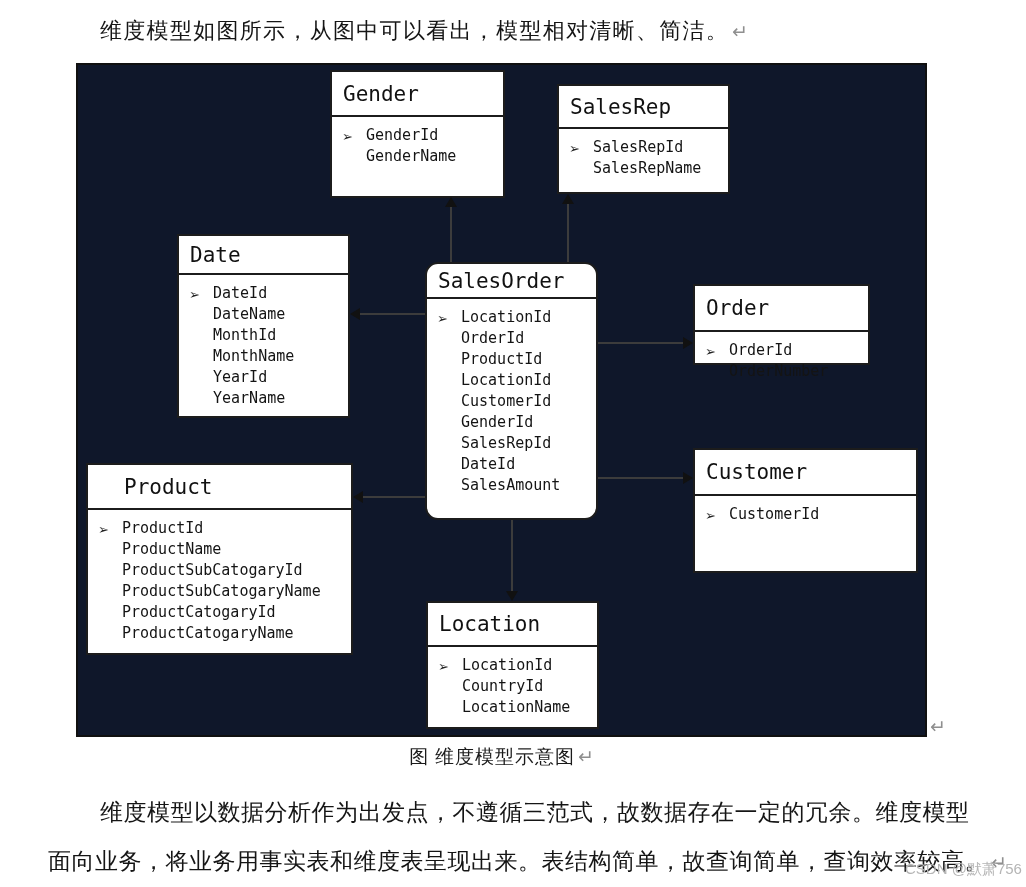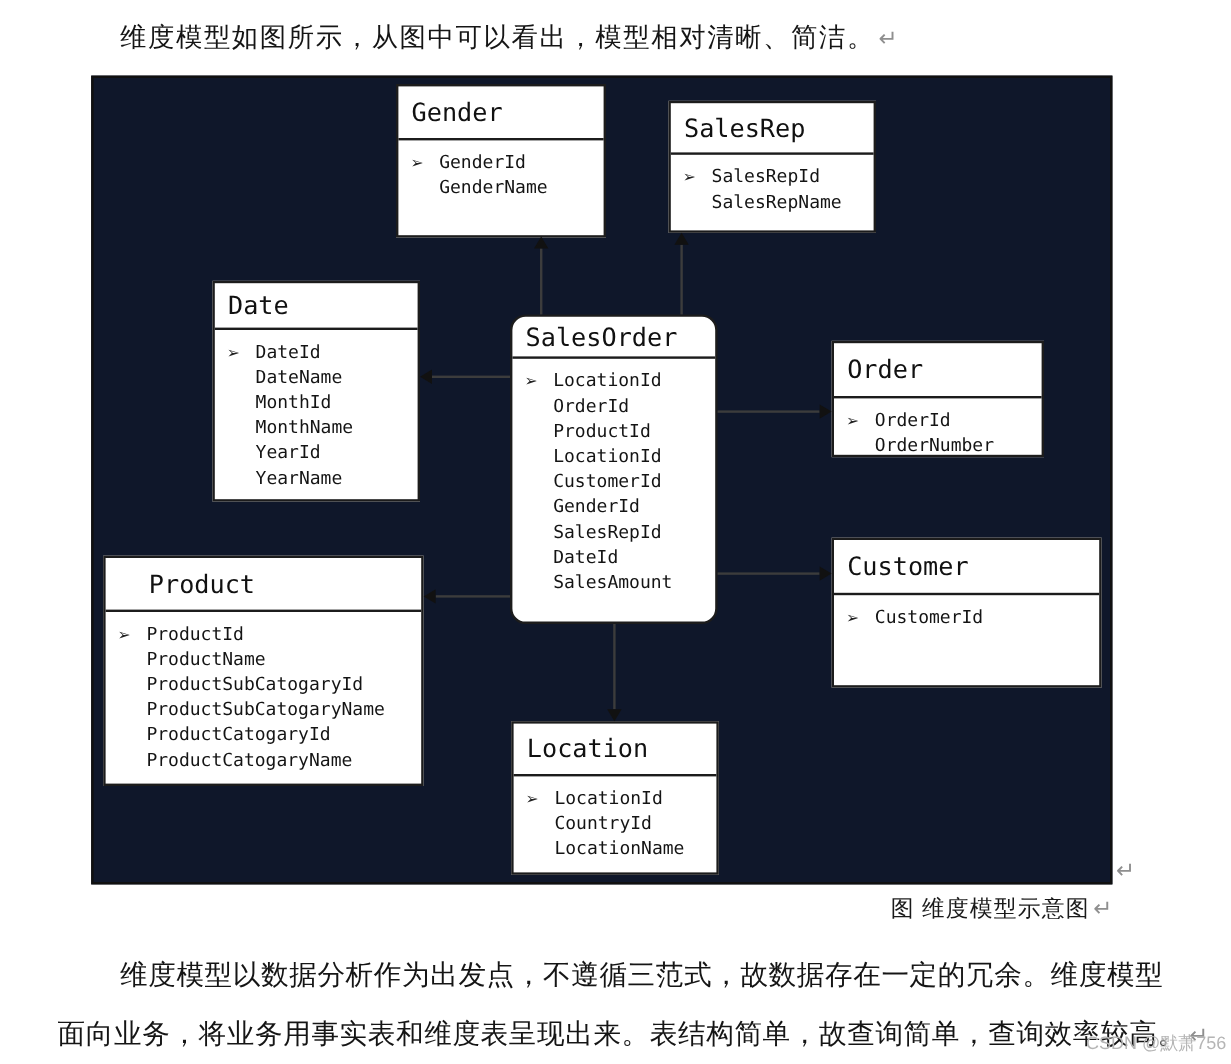--- a/index.html
+++ b/index.html
@@ -7,21 +7,21 @@
     width:1026px;height:887px;position:relative;overflow:hidden;
     background:#ffffff;color:#1a1a1a;
     font-family:"Liberation Serif","DejaVu Serif",serif;
   }
   
   .para{position:absolute;font-size:22px;letter-spacing:1.3px;color:#151515;white-space:nowrap;}
   .body-para{position:absolute;font-size:23px;letter-spacing:0.5px;color:#151515;}
   .body-line{line-height:49px;white-space:nowrap;}
   .indent{padding-left:52px;}
   .pmark{color:#8f8f8f;font-size:19px;letter-spacing:0;margin-left:3px;font-family:"DejaVu Sans",sans-serif;}
-  .caption{position:absolute;left:76px;top:744px;width:851px;text-align:right;
+  .caption{position:absolute;left:76px;top:744px;width:851px;text-align:center;
            font-size:19px;letter-spacing:1px;color:#1a1a1a;}
   .watermark{position:absolute;left:905px;top:860px;font-size:15px;color:#b5b5b5;
              font-family:Liberation Sans, sans-serif;white-space:nowrap;}
   .fig-pmark{position:absolute;left:930px;top:715px;color:#8f8f8f;font-size:19px;
              font-family:"DejaVu Sans",sans-serif;}
   
   .figure{position:absolute;left:76px;top:63px;width:851px;height:674px;
           border:2px solid #101010;box-sizing:border-box;background:#0f172a;}
   .entity{position:absolute;border:2px solid #1c1c1c;background:#ffffff;box-sizing:border-box;
           font-family:"DejaVu Sans Mono","Liberation Mono",monospace;}
@@ -91,21 +91,21 @@
       <div class="row"><span>ProductId</span></div>
       <div class="row"><span>LocationId</span></div>
       <div class="row"><span>CustomerId</span></div>
       <div class="row"><span>GenderId</span></div>
       <div class="row"><span>SalesRepId</span></div>
       <div class="row"><span>DateId</span></div>
       <div class="row"><span>SalesAmount</span></div>
     </div>
   </div>
 
-  <div class="entity" style="left:615px;top:219px;width:177px;height:97px;">
+  <div class="entity" style="left:615px;top:219px;width:177px;height:81px;">
     <div class="ehead" style="height:46px;">
         <span>Order</span>
       </div>
     <div class="ebody">
       <div class="row"><span class="pk-marker">➢</span><span>OrderId</span></div>
       <div class="row"><span>OrderNumber</span></div>
     </div>
   </div>
 
   <div class="entity" style="left:8px;top:398px;width:267px;height:192px;">

